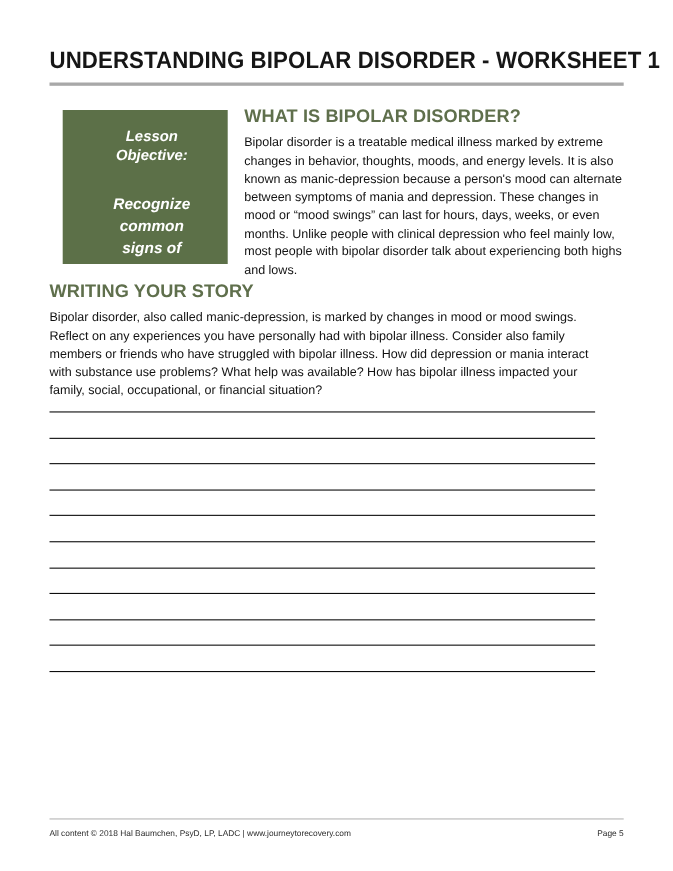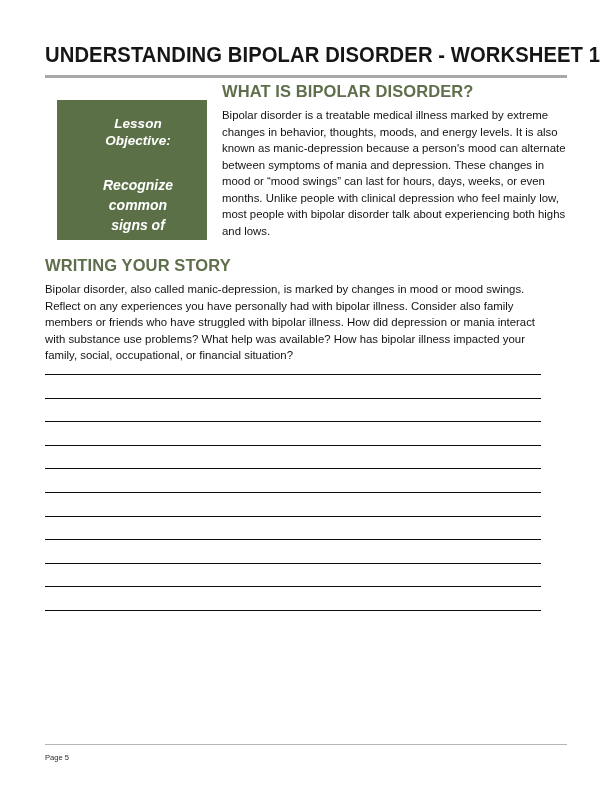--- a/index.html
+++ b/index.html
@@ -82,21 +82,21 @@
     font-style: italic;
     text-align: center;
     line-height: 1.45;
     margin: 11px;
   }
 
   
   .right-col {
     position: absolute;
     left: 222px;
-    top: 82px;
+    top: 97px;
     width: 348px;
   }
   .section-heading {
     font-family: "Liberation Sans", sans-serif;
     font-size: 16.5px;
     font-weight: bold;
     color: #5f6f4c;
     letter-spacing: 0.1px;
     margin: 0 0 7px 0;
     line-height: 1.1;
@@ -205,16 +205,17 @@
       <div class="write-line"></div>
       <div class="write-line"></div>
       <div class="write-line"></div>
       <div class="write-line"></div>
       <div class="write-line"></div>
       <div class="write-line"></div>
     </div>
 
   <div class="footer-rule"></div>
   <div class="footer">
+    <span class="footer-left">All content © 2018 Hal Baumchen, PsyD, LP, LADC  |  www.journeytorecovery.com</span>
     <span class="footer-right">Page 5</span>
   </div>
 
 </div>
 
 </body></html>

